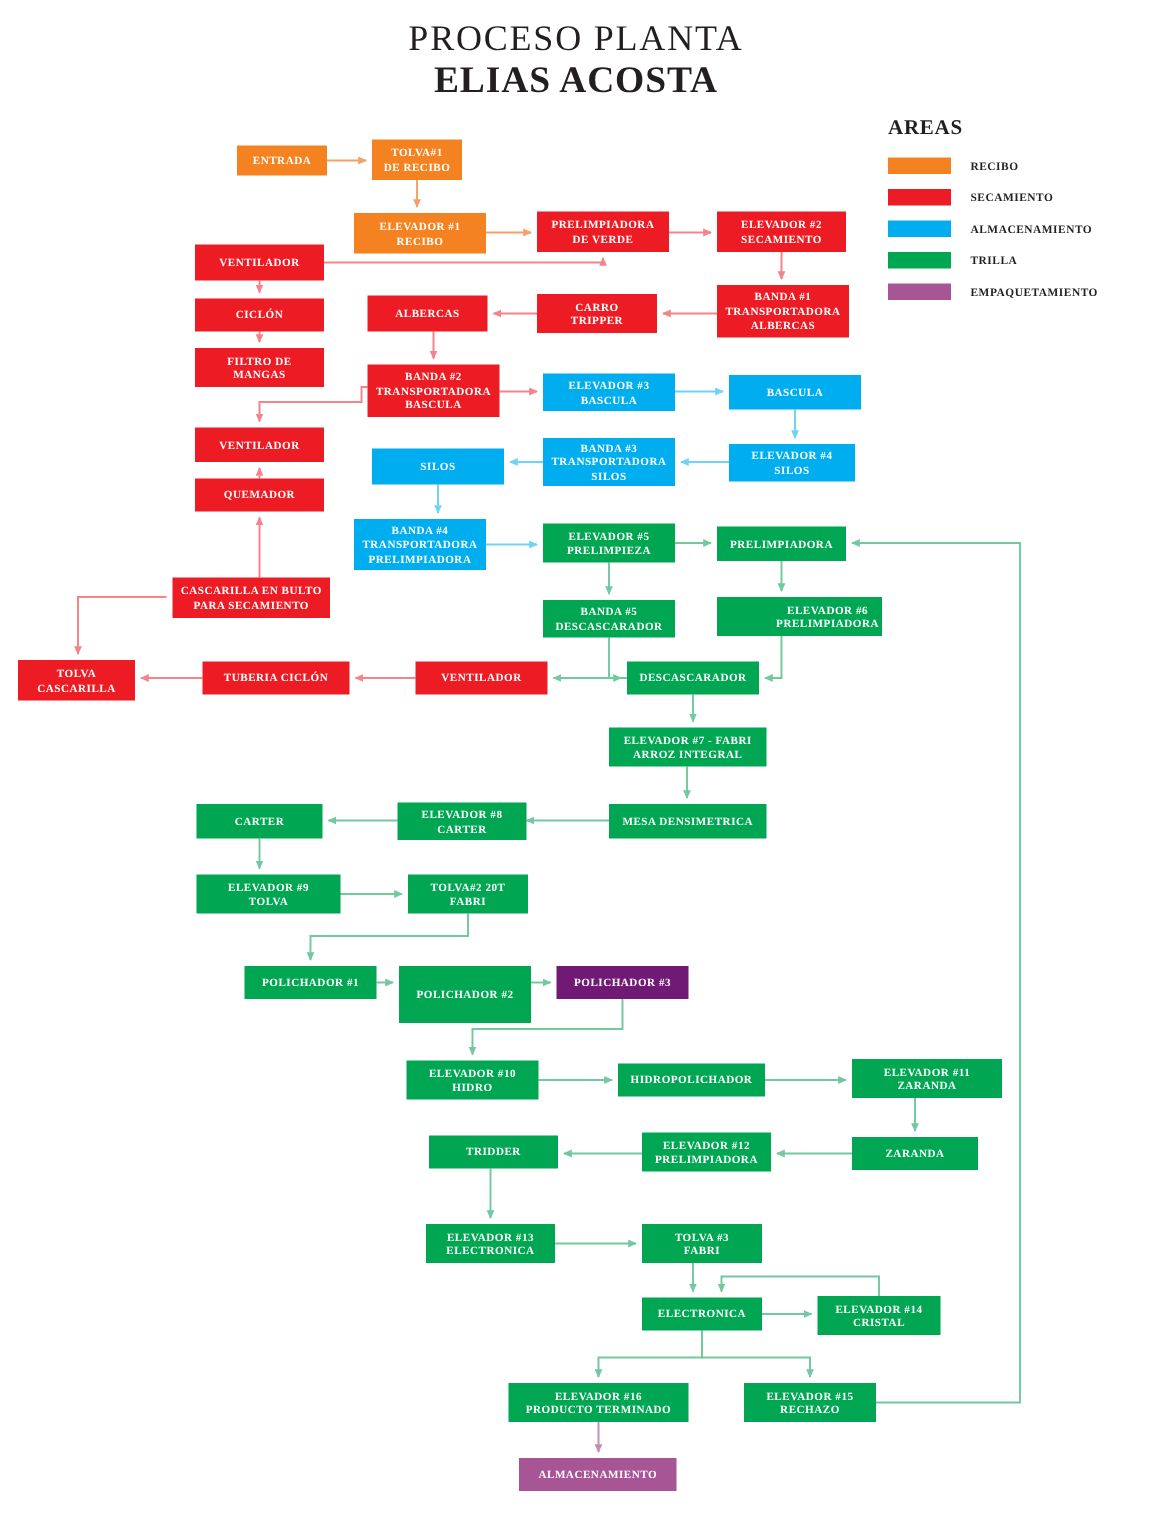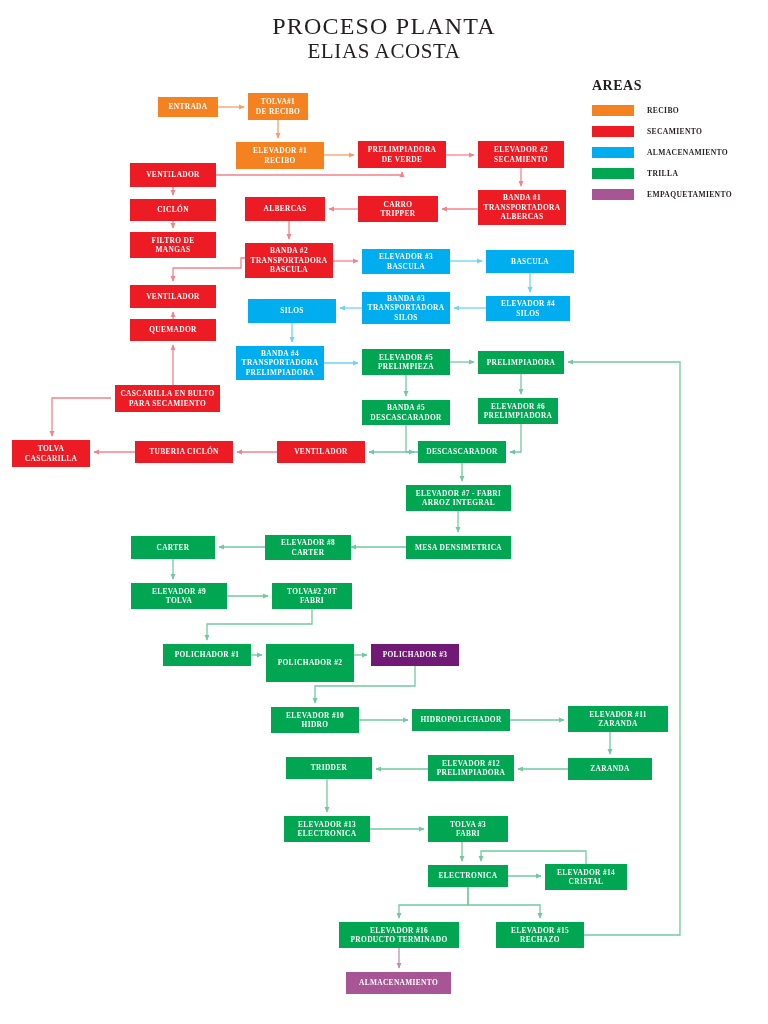--- a/index.html
+++ b/index.html
@@ -4,21 +4,21 @@
 <style>
   html,body{margin:0;padding:0;background:#ffffff;}
   body{width:768px;height:1024px;position:relative;overflow:hidden;
        font-family:"Liberation Serif",serif;}
   #canvas{position:absolute;left:0;top:0;width:768px;height:1024px;}
   svg#wires{position:absolute;left:0;top:0;width:768px;height:1024px;}
 
   .title-wrap{position:absolute;left:0;top:14px;width:768px;text-align:center;}
   .title-1{font-family:"Liberation Serif",serif;font-size:24px;letter-spacing:1.2px;
            color:#231f20;line-height:1.08;}
-  .title-2{font-family:"Liberation Serif",serif;font-size:21px;font-weight:normal;
+  .title-2{font-family:"Liberation Serif",serif;font-size:25px;font-weight:bold;
            letter-spacing:.6px;color:#231f20;line-height:1.1;}
 
   .node{position:absolute;display:flex;align-items:center;justify-content:center;
         text-align:center;color:#ffffff;font-weight:bold;
         font-family:"Liberation Serif",serif;font-size:7.4px;letter-spacing:.35px;
         line-height:1.28;box-sizing:border-box;padding:1px 2px;}
 
   .legend{position:absolute;left:592px;top:78px;width:172px;}
   .legend-title{font-family:"Liberation Serif",serif;font-weight:bold;font-size:14px;
                 color:#231f20;letter-spacing:.5px;margin-bottom:7px;}
@@ -177,21 +177,21 @@
       </div>
       <div class="node" style="left: 478px; top: 351px; width: 86px; height: 23px; background: rgb(0, 166, 81);">
         <span>PRELIMPIADORA</span>
       </div>
       <div class="node" style="left: 115px; top: 385px; width: 105px; height: 27px; background: rgb(237, 28, 36);">
         <span>CASCARILLA EN BULTO<br>PARA SECAMIENTO</span>
       </div>
       <div class="node" style="left: 362px; top: 400px; width: 88px; height: 25px; background: rgb(0, 166, 81);">
         <span>BANDA #5<br>DESCASCARADOR</span>
       </div>
-      <div class="node" style="left: 478px; top: 398px; width: 80px; height: 26px; background: rgb(0, 166, 81);">
+      <div class="node" style="left: 478px; top: 398px; width: 110px; height: 26px; background: rgb(0, 166, 81); justify-content: flex-end;">
         <span>ELEVADOR #6<br>PRELIMPIADORA</span>
       </div>
       <div class="node" style="left: 12px; top: 440px; width: 78px; height: 27px; background: rgb(237, 28, 36);">
         <span>TOLVA<br>CASCARILLA</span>
       </div>
       <div class="node" style="left: 135px; top: 441px; width: 98px; height: 22px; background: rgb(237, 28, 36);">
         <span>TUBERIA CICLÓN</span>
       </div>
       <div class="node" style="left: 277px; top: 441px; width: 88px; height: 22px; background: rgb(237, 28, 36);">
         <span>VENTILADOR</span>

